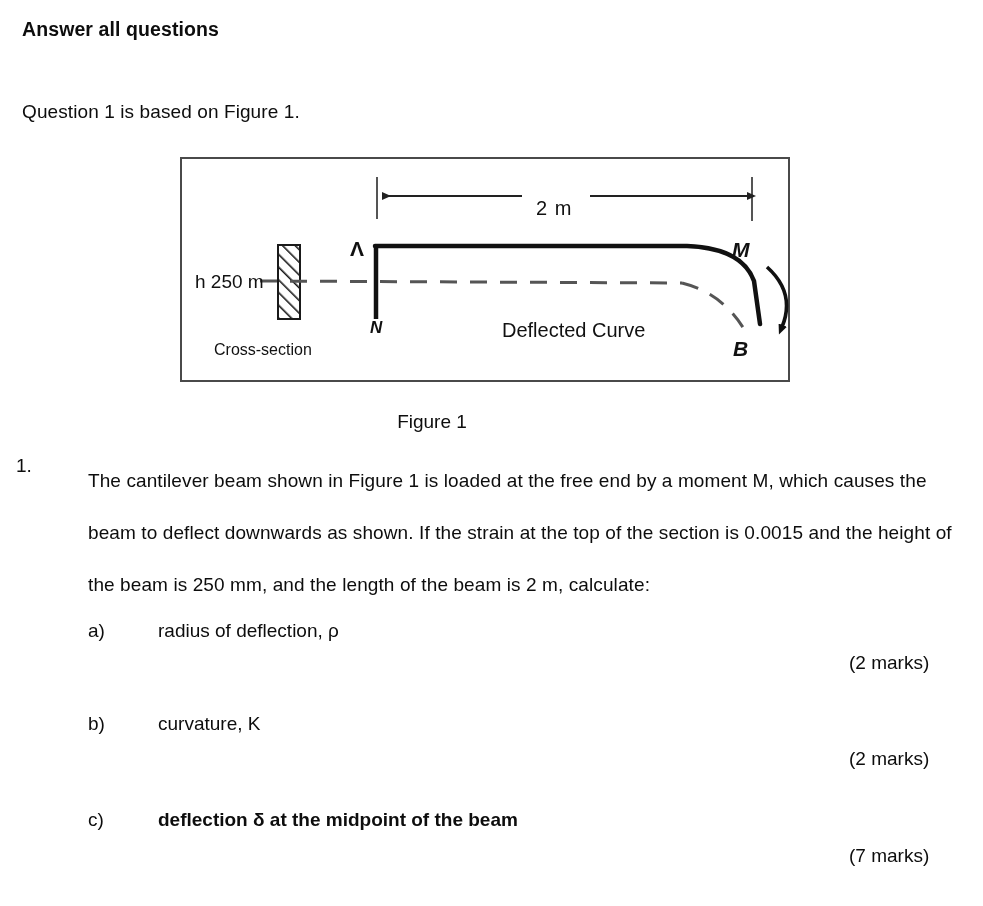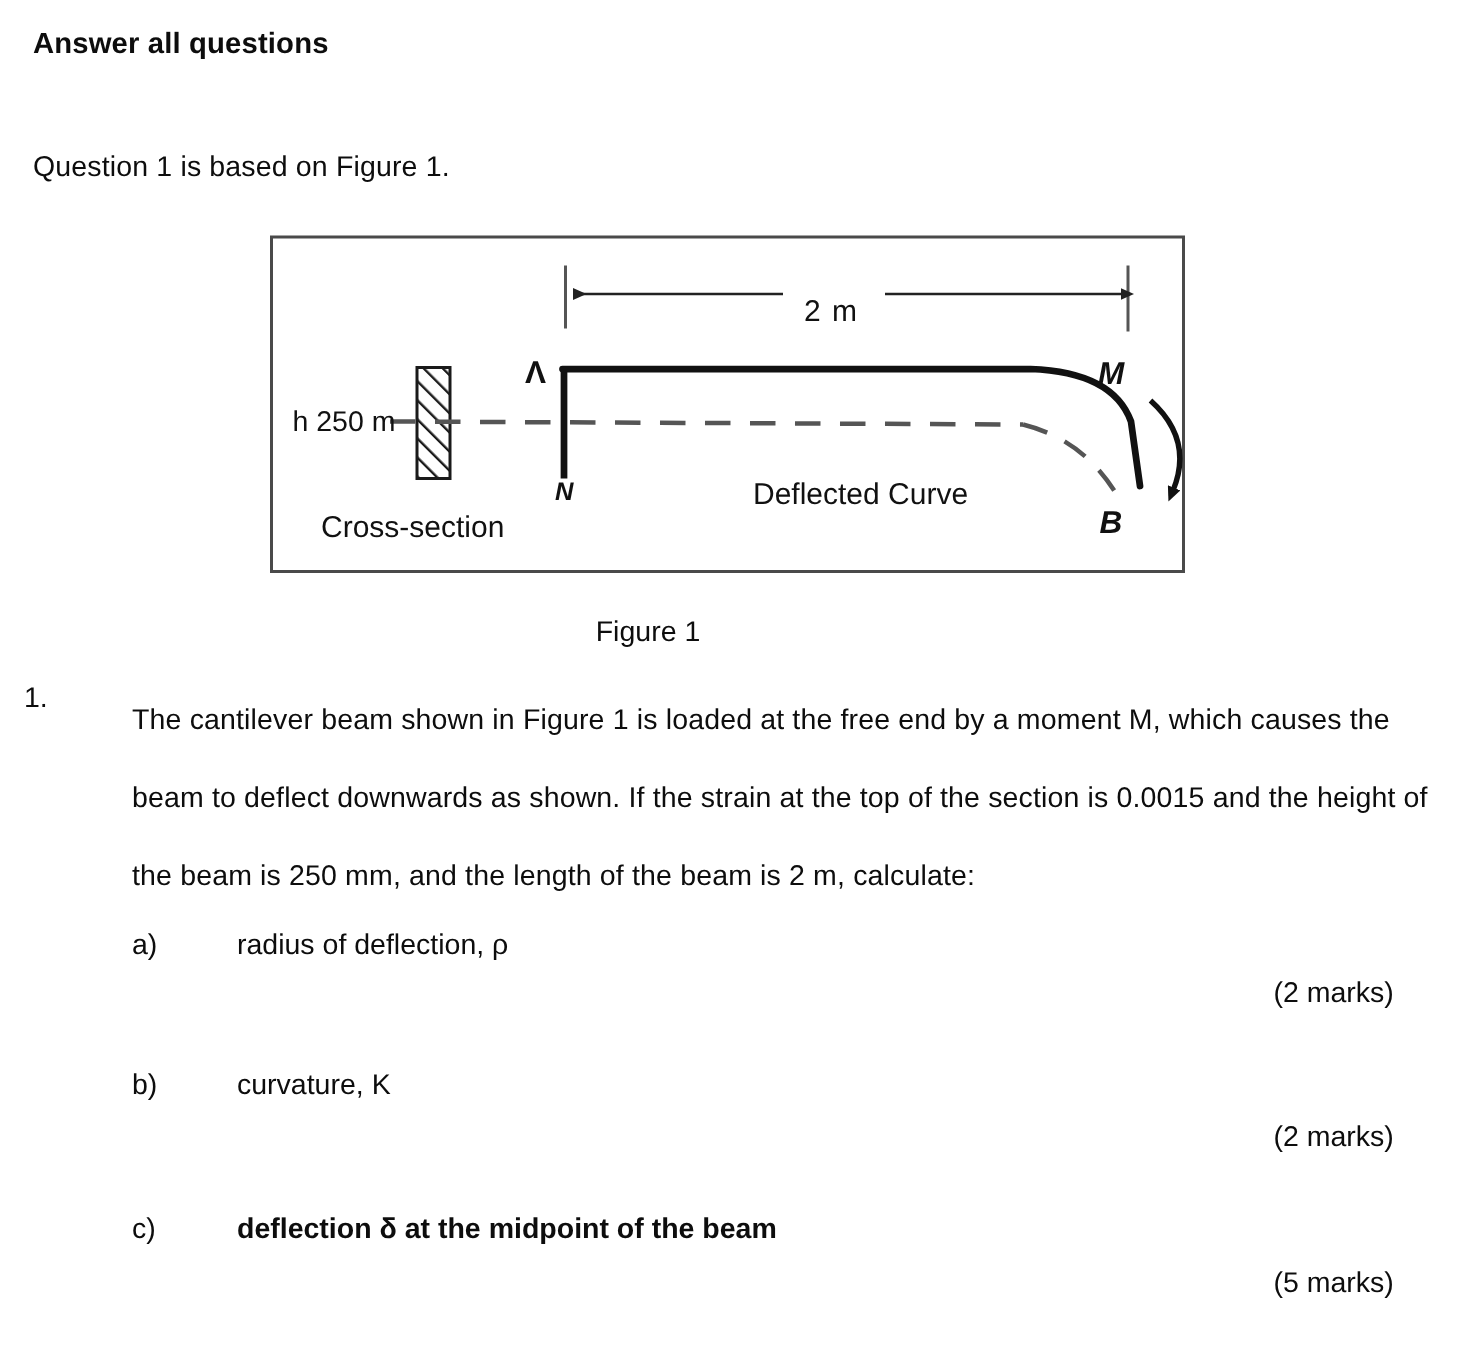--- a/index.html
+++ b/index.html
@@ -60,21 +60,21 @@
     white-space: nowrap;
   }
   #label-h250 {
     left: 13px;
     top: 112px;
     font-size: 19px;
   }
   #label-cross-section {
     left: 32px;
     top: 182px;
-    font-size: 20px;
+    font-size: 16px;
   }
   #label-lambda {
     left: 168px;
     top: 78px;
     font-size: 21px;
     font-weight: 600;
   }
   #label-n {
     left: 188px;
     top: 159px;
@@ -226,13 +226,13 @@
 <div class="abs part-letter" id="part-a-letter">a)</div>
 <div class="abs part-text" id="part-a-text">radius of deflection, ρ</div>
 <div class="abs marks" id="marks-a">(2 marks)</div>
 
 <div class="abs part-letter" id="part-b-letter">b)</div>
 <div class="abs part-text" id="part-b-text">curvature, K</div>
 <div class="abs marks" id="marks-b">(2 marks)</div>
 
 <div class="abs part-letter" id="part-c-letter">c)</div>
 <div class="abs part-text" id="part-c-text">deflection δ at the midpoint of the beam</div>
-<div class="abs marks" id="marks-c">(5 marks)</div>
+<div class="abs marks" id="marks-c">(7 marks)</div>
 
 </body></html>

